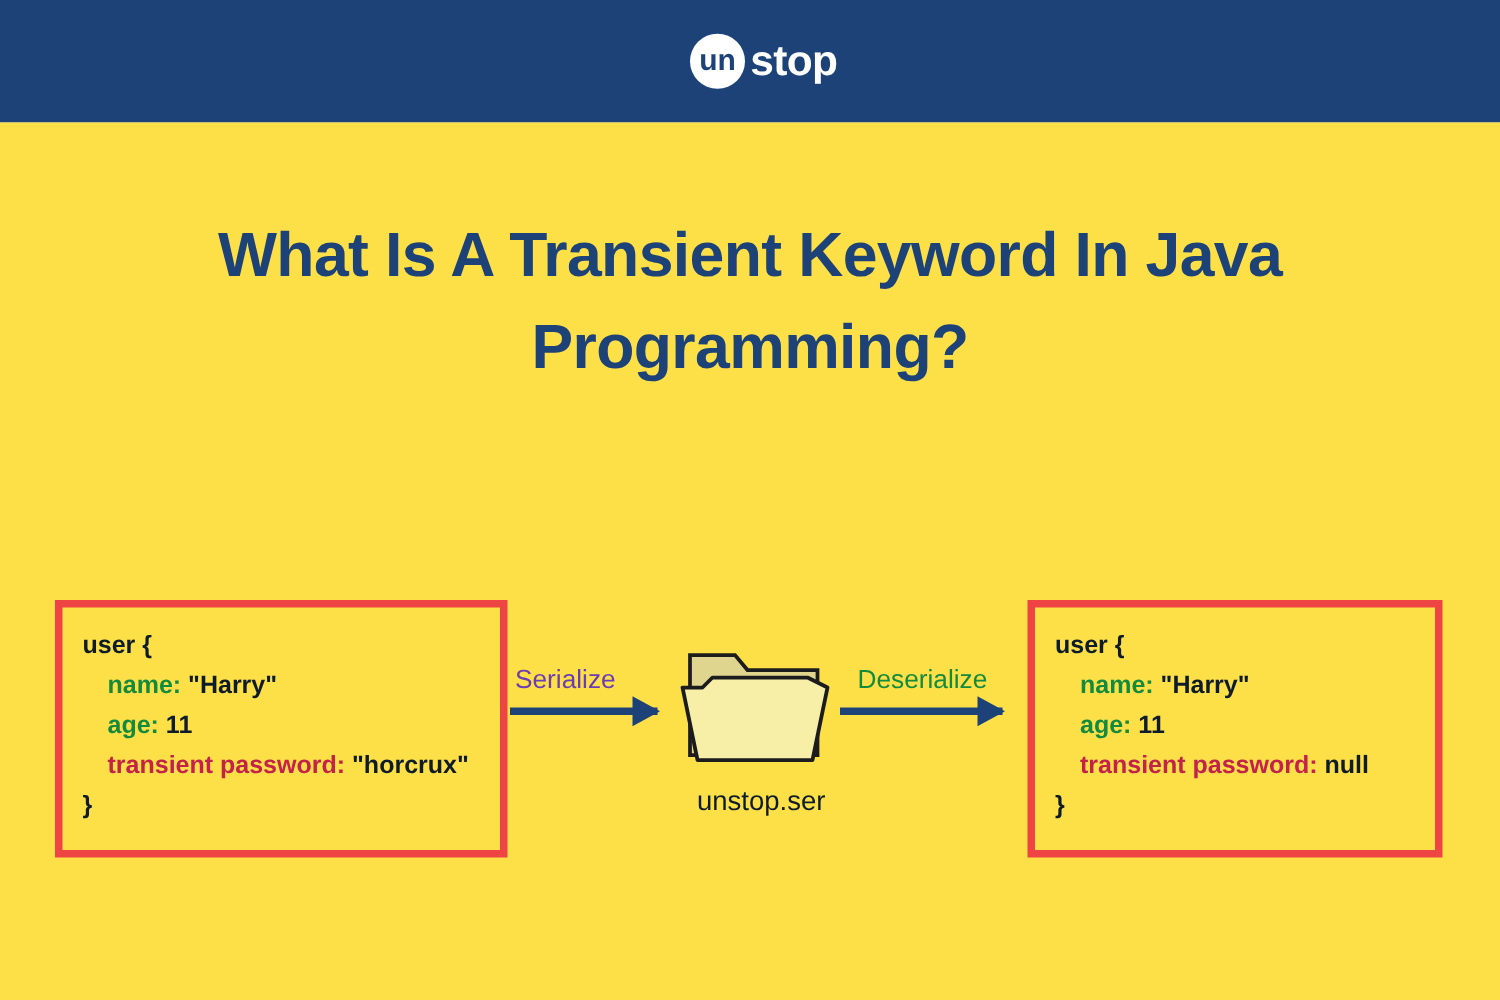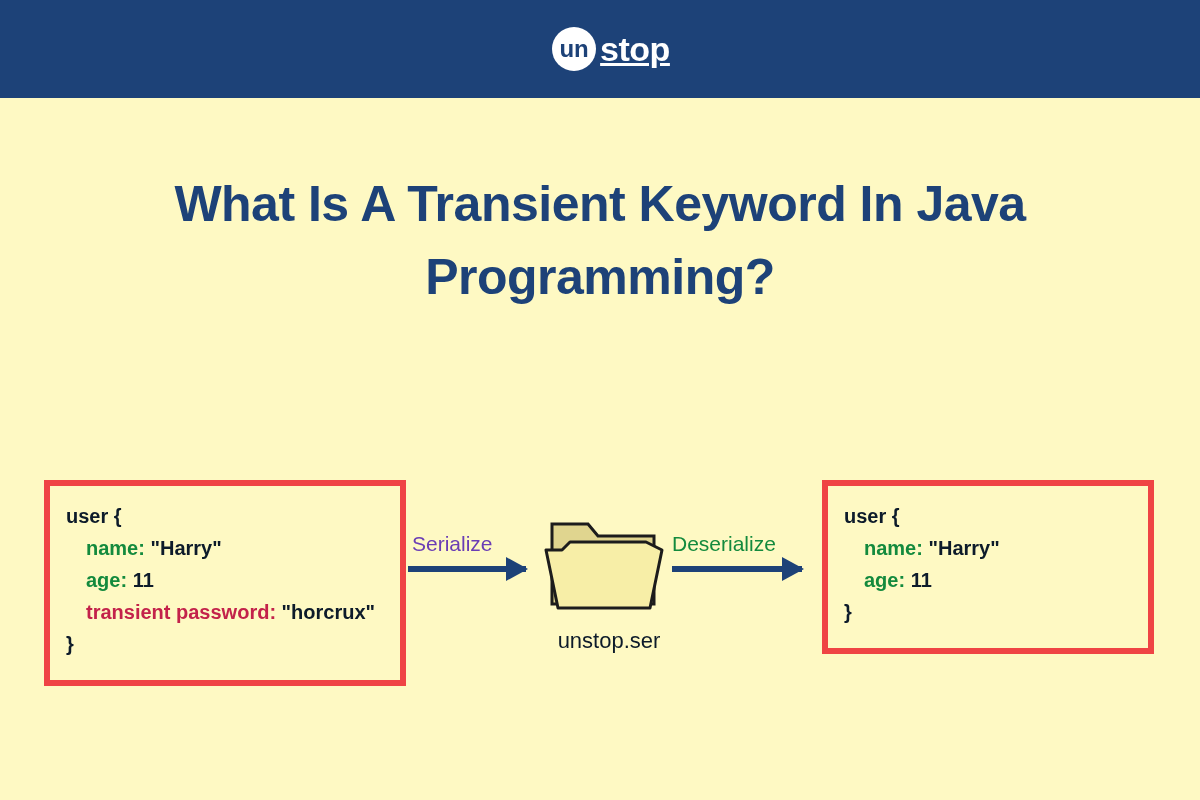--- a/index.html
+++ b/index.html
@@ -33,26 +33,25 @@
     align-items: center;
     justify-content: center;
     font-weight: 700;
     font-size: 24px;
   }
   .logo-text {
     color: #fff;
     font-weight: 700;
     font-size: 34px;
     letter-spacing: -0.5px;
-    text-decoration: underline;
   }
   .main {
     width: 100%;
     height: 702px;
-    background: #fef9c3;
+    background: #fde047;
     position: relative;
   }
   .title {
     position: absolute;
     top: 70px;
     left: 0;
     right: 0;
     text-align: center;
     color: #1d4278;
     font-weight: 800;
@@ -102,21 +101,21 @@
   }
   .arrow.left-arrow { left: 408px; top: 468px; width: 118px; }
   .arrow.right-arrow { left: 672px; top: 468px; width: 130px; }
 
   .arrow-label {
     position: absolute;
     font-weight: 400;
     font-size: 21px;
   }
   .lbl-serialize { left: 412px; top: 434px; color: #6a3db5; }
-  .lbl-deserialize { left: 672px; top: 434px; color: #138a3d; }
+  .lbl-deserialize { left: 686px; top: 434px; color: #138a3d; }
 
   .folder {
     position: absolute;
     left: 544px;
     top: 410px;
     width: 120px;
     height: 110px;
   }
   .folder-label {
     position: absolute;
@@ -172,16 +171,19 @@
   <div class="folder-label">unstop.ser</div>
 
   <div class="code-box right">
     <div>user {</div>
     <div class="indent">
       <span class="k-green">name:</span><span class="k-dark"> "Harry"</span>
     </div>
     <div class="indent">
       <span class="k-green">age:</span><span class="k-dark"> 11</span>
     </div>
+    <div class="indent">
+      <span class="k-red">transient password:</span><span class="k-dark"> null</span>
+    </div>
     <div>}</div>
   </div>
 
 </div>
 
 </body></html>

